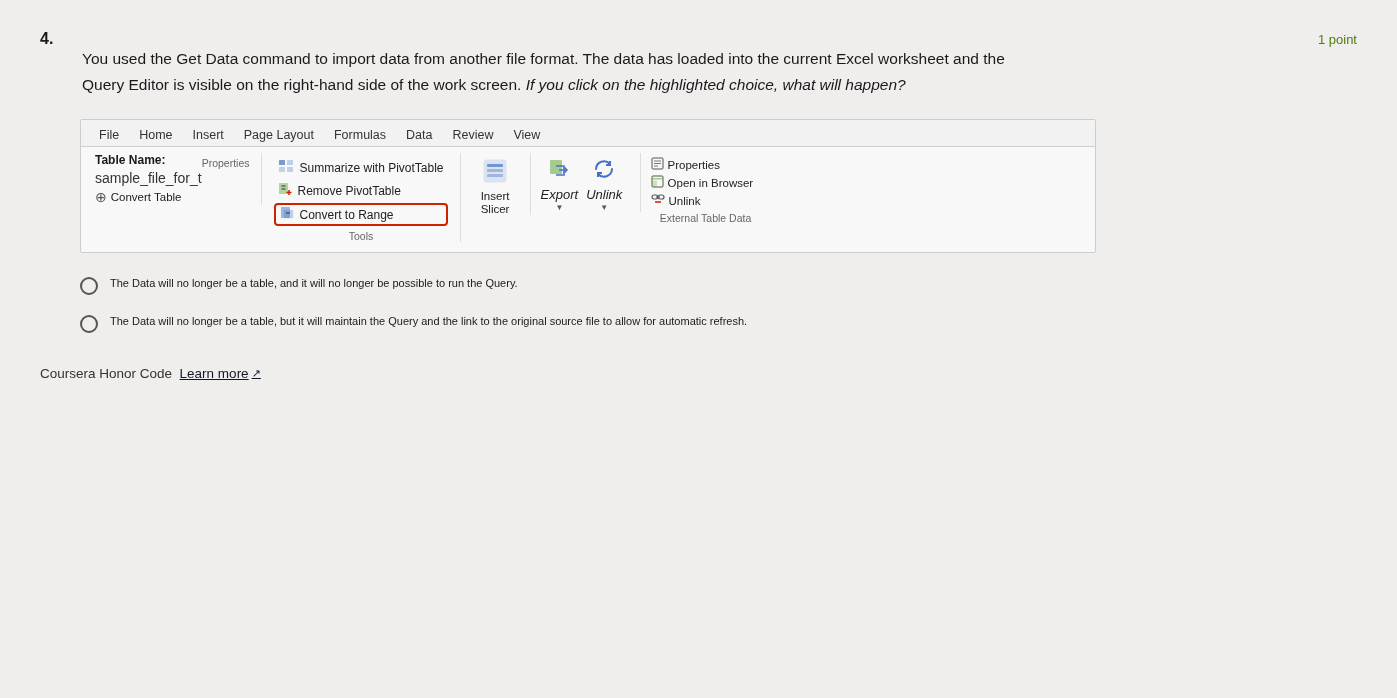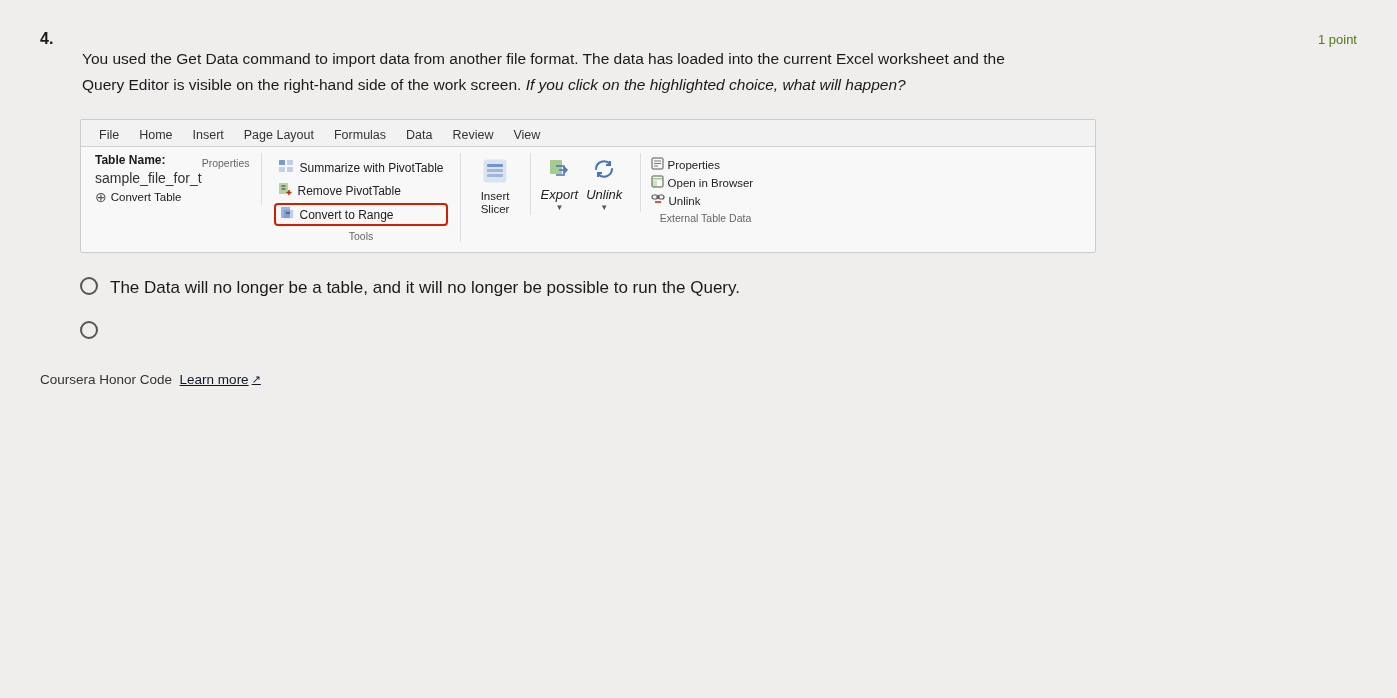--- a/index.html
+++ b/index.html
@@ -250,21 +250,21 @@
     .radio-circle {
       width: 18px;
       height: 18px;
       border-radius: 50%;
       border: 2px solid #555;
       flex-shrink: 0;
       margin-top: 2px;
     }
 
     .answer-text {
-      font-size: 17px;
+      font-size: 11px;
       line-height: 1.55;
       max-width: 820px;
     }
 
     
     .footer {
       margin-top: 33px;
       margin-left: 0;
       font-size: 13.5px;
       color: #333;
@@ -482,20 +482,21 @@
 
 <div class="answers-section">
 
   <div class="answer-option">
     <div class="radio-circle"></div>
     <div class="answer-text">The Data will no longer be a table, and it will no longer be possible to run the Query.</div>
   </div>
 
   <div class="answer-option">
     <div class="radio-circle"></div>
+    <div class="answer-text">The Data will no longer be a table, but it will maintain the Query and the link to the original source file to allow for automatic refresh.</div>
   </div>
 
 </div>
 
 <div class="footer">
   <span>Coursera Honor Code</span>&nbsp;
   <a href="#" class="footer-link">
     <span>Learn more</span>
     <span class="ext-link-icon">↗</span>
   </a>

